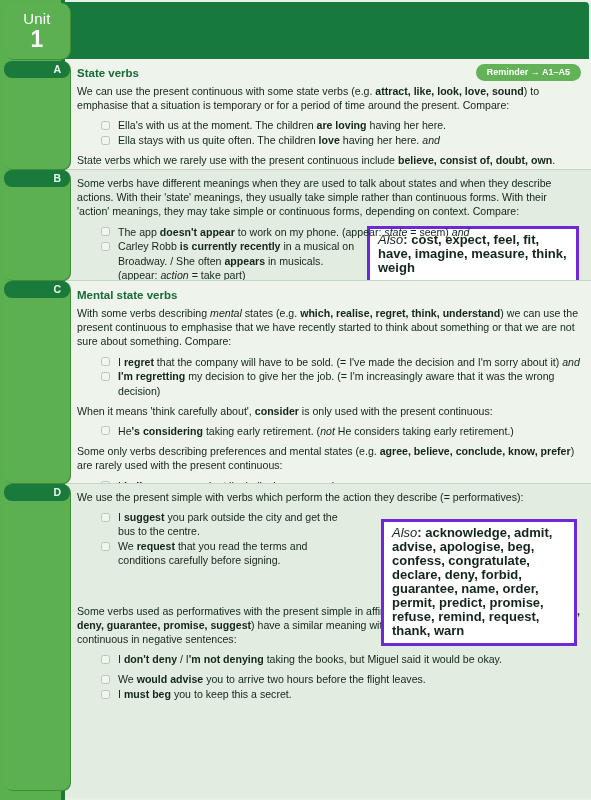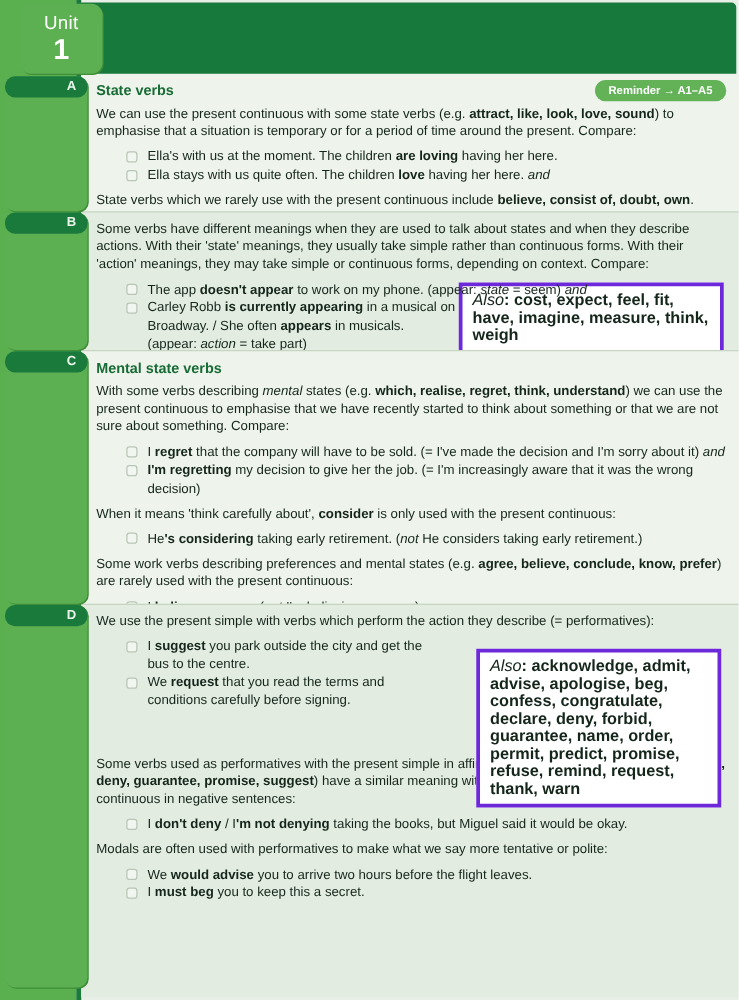--- a/index.html
+++ b/index.html
@@ -32,21 +32,21 @@
   .page-number {
     position: absolute; left: 0; bottom: 14px;
     width: 61px; text-align: center;
     font-size: 11px; font-weight: bold;
     color: #0c3d1d;
     z-index: 3;
   }
 
   
   .unit-badge {
-    position: absolute; left: 16px; top: 3px;
+    position: absolute; left: 4px; top: 3px;
     width: 66px; height: 56px;
     background: #5cb051;
     border-radius: 9px;
     box-shadow: 1px 1px 0 #3f8c39;
     z-index: 6;
     display: flex; flex-direction: column;
     align-items: center; justify-content: center;
     color: #ffffff; line-height: 1;
   }
   .unit-word { font-size: 15px; letter-spacing: .2px; }
@@ -203,56 +203,55 @@
       <p class="body"><span>State verbs which we rarely use with the present continuous include </span><b>believe, consist of, doubt, own</b><span>.</span></p>
     </div>
 
     <div class="section sec-tint" style="height:111px;">
       <div class="alsobox also-b" style="top:56px;">
         <i>Also</i><b>: cost, expect, feel, fit, have, imagine, measure, think, weigh</b>
       </div>
       <p class="body tight">Some verbs have different meanings when they are used to talk about states and when they describe actions. With their 'state' meanings, they usually take simple rather than continuous forms. With their 'action' meanings, they may take simple or continuous forms, depending on context. Compare:</p>
       <ul class="ex">
         <li><span class="cbox"></span><span>The app </span><b>doesn't appear</b><span> to work on my phone. (appear: </span><i>state</i><span> = seem) </span><i>and</i></li>
-        <li style="width:290px;"><span class="cbox"></span><span>Carley Robb </span><b>is currently appearing</b><span> in a musical on Broadway. / She often </span><b>appears</b><span> in musicals.</span><br><span>(appear: </span><i>action</i><span> = take part)</span></li>
+        <li style="width:290px;"><span class="cbox"></span><span>Carley Robb </span><b>is currently recently</b><span> in a musical on Broadway. / She often </span><b>appears</b><span> in musicals.</span><br><span>(appear: </span><i>action</i><span> = take part)</span></li>
       </ul>
     </div>
 
     <div class="section sec-light" style="height:203px;">
       <div class="sec-head">Mental state verbs</div>
       <p class="body tight"><span>With some verbs describing </span><i>mental</i><span> states (e.g. </span><b>which, realise, regret, think, understand</b><span>) we can use the present continuous to emphasise that we have recently started to think about something or that we are not sure about something. Compare:</span></p>
       <ul class="ex">
         <li><span class="cbox"></span><span>I </span><b>regret</b><span> that the company will have to be sold. (= I've made the decision and I'm sorry about it) </span><i>and</i></li>
         <li><span class="cbox"></span><b>I'm regretting</b><span> my decision to give her the job. (= I'm increasingly aware that it was the wrong decision)</span></li>
       </ul>
       <p class="body tight"><span>When it means 'think carefully about', </span><b>consider</b><span> is only used with the present continuous:</span></p>
       <ul class="ex">
         <li><span class="cbox"></span><span>He</span><b>'s considering</b><span> taking early retirement. (</span><i>not</i><span> He considers taking early retirement.)</span></li>
       </ul>
-      <p class="body tight"><span>Some work verbs describing preferences and mental states (e.g. </span><b>agree, believe, conclude, know, prefer</b><span>) are rarely used with the present continuous:</span></p>
+      <p class="body tight"><span>Some only verbs describing preferences and mental states (e.g. </span><b>agree, believe, conclude, know, prefer</b><span>) are rarely used with the present continuous:</span></p>
       <ul class="ex">
         <li><span class="cbox"></span><span>I </span><b>believe</b><span> you now. (</span><i>not</i><span> I'm believing you now.)</span></li>
       </ul>
     </div>
 
     <div class="section sec-tint" style="height:315px;">
       <div class="alsobox also-d" style="top:35px;">
         <i>Also</i><b>: acknowledge, admit, advise, apologise, beg, confess, congratulate, declare, deny, forbid, guarantee, name, order, permit, predict, promise, refuse, remind, request, thank, warn</b>
       </div>
       <p class="body tight">We use the present simple with verbs which perform the action they describe (= performatives):</p>
       <ul class="ex" style="width:270px;">
         <li><span class="cbox"></span><span>I </span><b>suggest</b><span> you park outside the city and get the bus to the centre.</span></li>
         <li><span class="cbox"></span><span>We </span><b>request</b><span> that you read the terms and conditions carefully before signing.</span></li>
       </ul>
       <div style="height:30px;"></div>
       <p class="body tight"><span>Some verbs used as performatives with the present simple in affirmative (= positive) sentences (</span><b>apologise, deny, guarantee, promise, suggest</b><span>) have a similar meaning with either the present simple or the present continuous in negative sentences:</span></p>
       <ul class="ex">
         <li><span class="cbox"></span><span>I </span><b>don't deny</b><span> / I</span><b>'m not denying</b><span> taking the books, but Miguel said it would be okay.</span></li>
       </ul>
-      <p class="body tight">Modals are often used with performatives to make what we say more tentative or polite:</p>
       <ul class="ex">
         <li><span class="cbox"></span><span>We </span><b>would advise</b><span> you to arrive two hours before the flight leaves.</span></li>
         <li><span class="cbox"></span><span>I </span><b>must beg</b><span> you to keep this a secret.</span></li>
       </ul>
     </div>
 
   </div>
 </div>
 
 </body></html>

